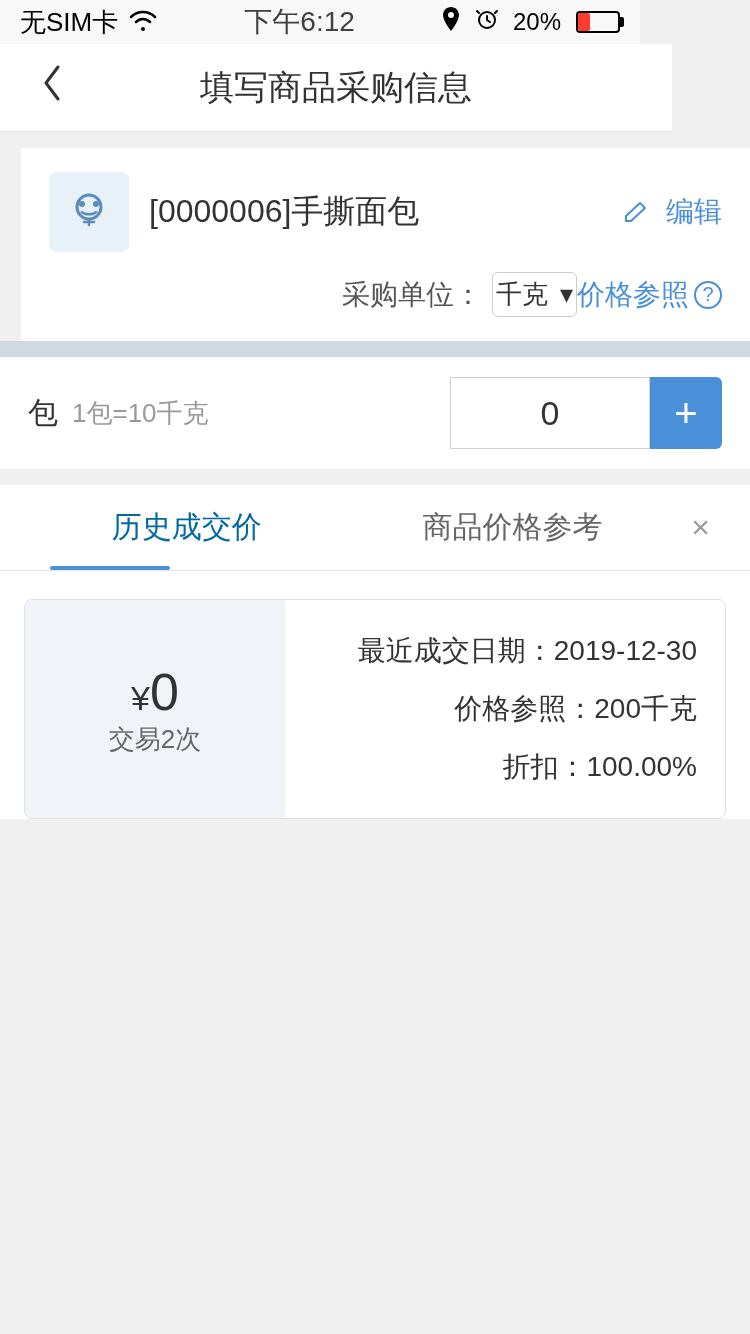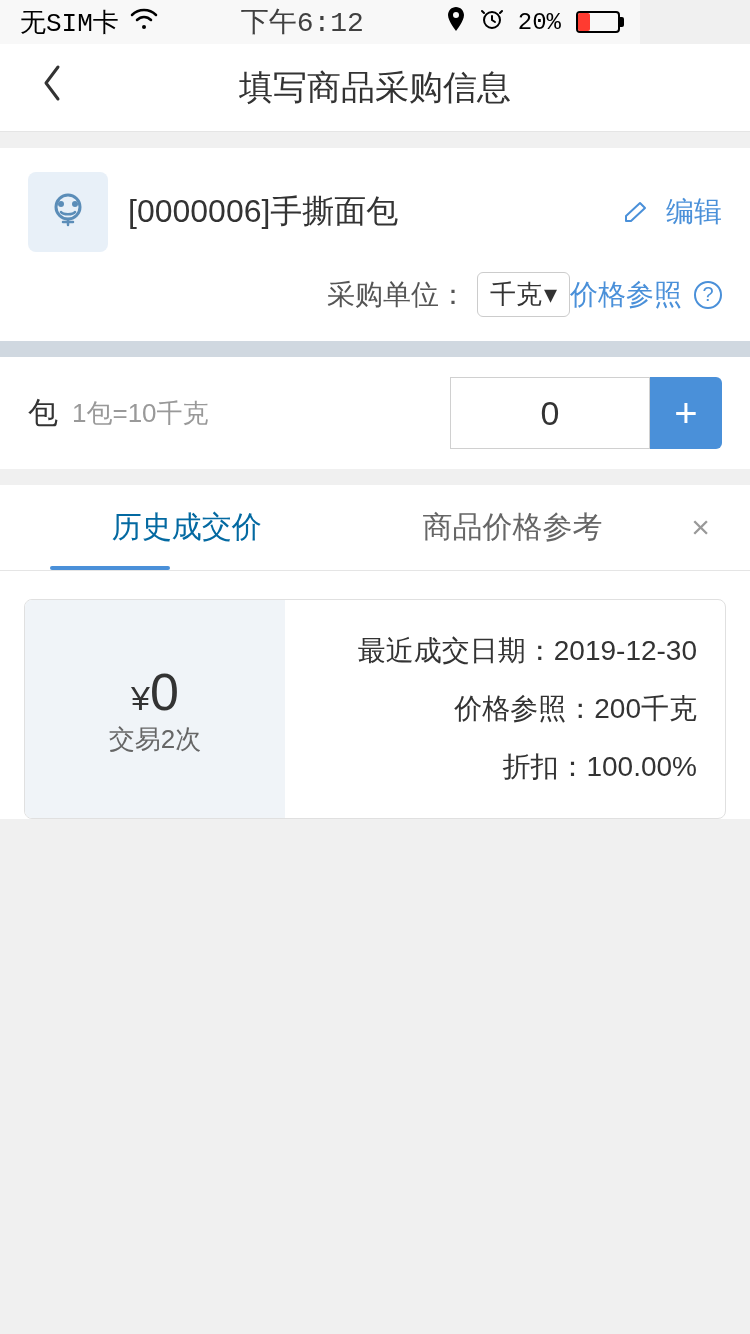--- a/index.html
+++ b/index.html
@@ -15,21 +15,20 @@
     
     .status-bar {
       width: 640px;
       height: 44px;
       background: #f8f8f8;
       display: flex;
       align-items: center;
       justify-content: space-between;
       padding: 0 20px;
       font-size: 26px;
-      font-family: Liberation Mono, monospace;
     }
     .status-left {
       display: flex;
       align-items: center;
       gap: 10px;
       font-size: 26px;
       color: #000;
     }
     .status-center {
       font-size: 28px;
@@ -65,21 +64,21 @@
     }
     .battery-fill {
       width: 30%;
       height: 100%;
       background: #ff3b30;
       border-radius: 2px;
     }
 
     
     .header {
-      width: 750px;
+      width: 672px;
       height: 88px;
       background: #fff;
       display: flex;
       align-items: center;
       padding: 0 30px;
       border-bottom: 1px solid #e5e5e5;
       position: relative;
     }
     .back-btn {
       font-size: 36px;
@@ -94,20 +93,21 @@
       font-size: 34px;
       font-weight: 500;
       color: #333;
     }
 
     
     .product-card {
       background: #fff;
       margin-top: 16px;
       padding: 24px 28px;
+      margin-left: 21px;
     }
     .product-top {
       display: flex;
       align-items: center;
       justify-content: space-between;
       margin-bottom: 20px;
     }
     .product-left {
       display: flex;
       align-items: center;
@@ -148,29 +148,29 @@
       align-items: center;
       gap: 10px;
       font-size: 28px;
       color: #555;
     }
     .unit-select {
       display: flex;
       align-items: center;
       border: 1px solid #ccc;
       border-radius: 6px;
-      padding: 4px 12px;
+      padding: 4px 3px;
       font-size: 26px;
       color: #333;
-      gap: 2px;
+      gap: 12px;
     }
     .price-ref {
       display: flex;
       align-items: center;
-      gap: 12px;
+      gap: 5px;
       color: #4a90d9;
       font-size: 28px;
       cursor: pointer;
     }
     .help-circle {
       width: 28px;
       height: 28px;
       border: 2px solid #4a90d9;
       border-radius: 50%;
       display: flex;

